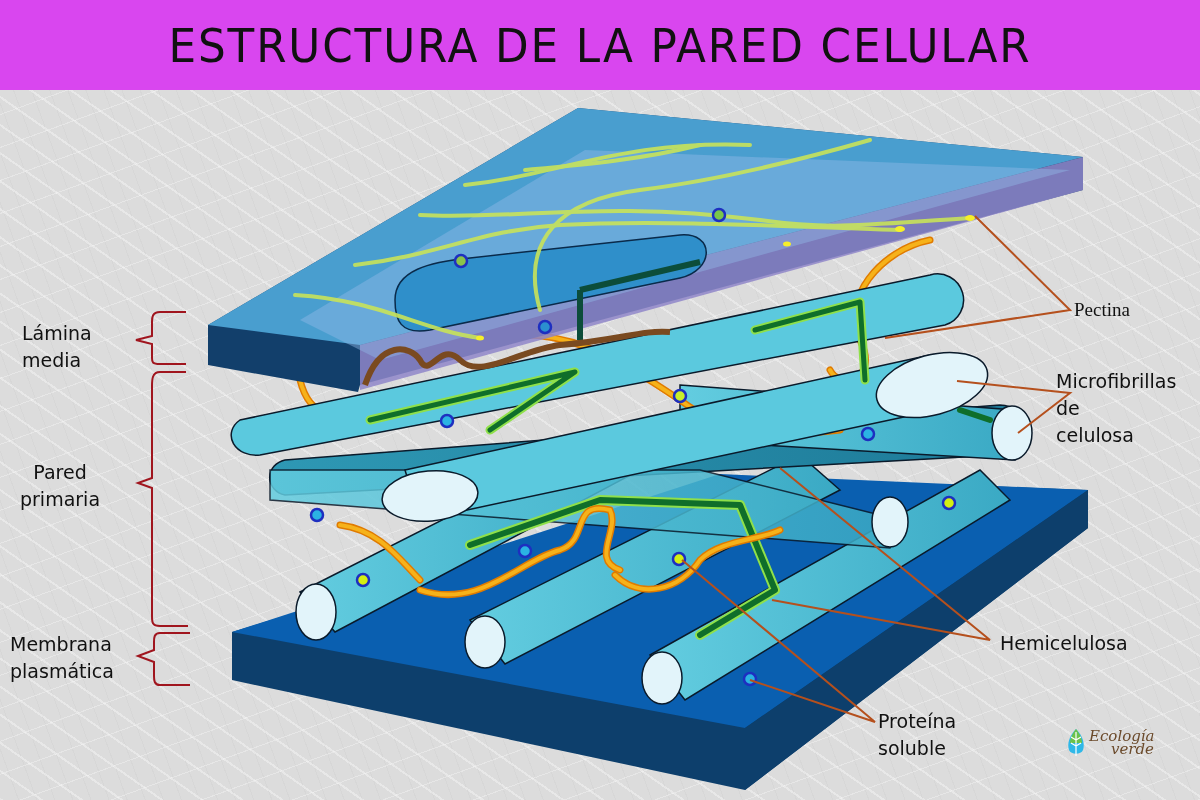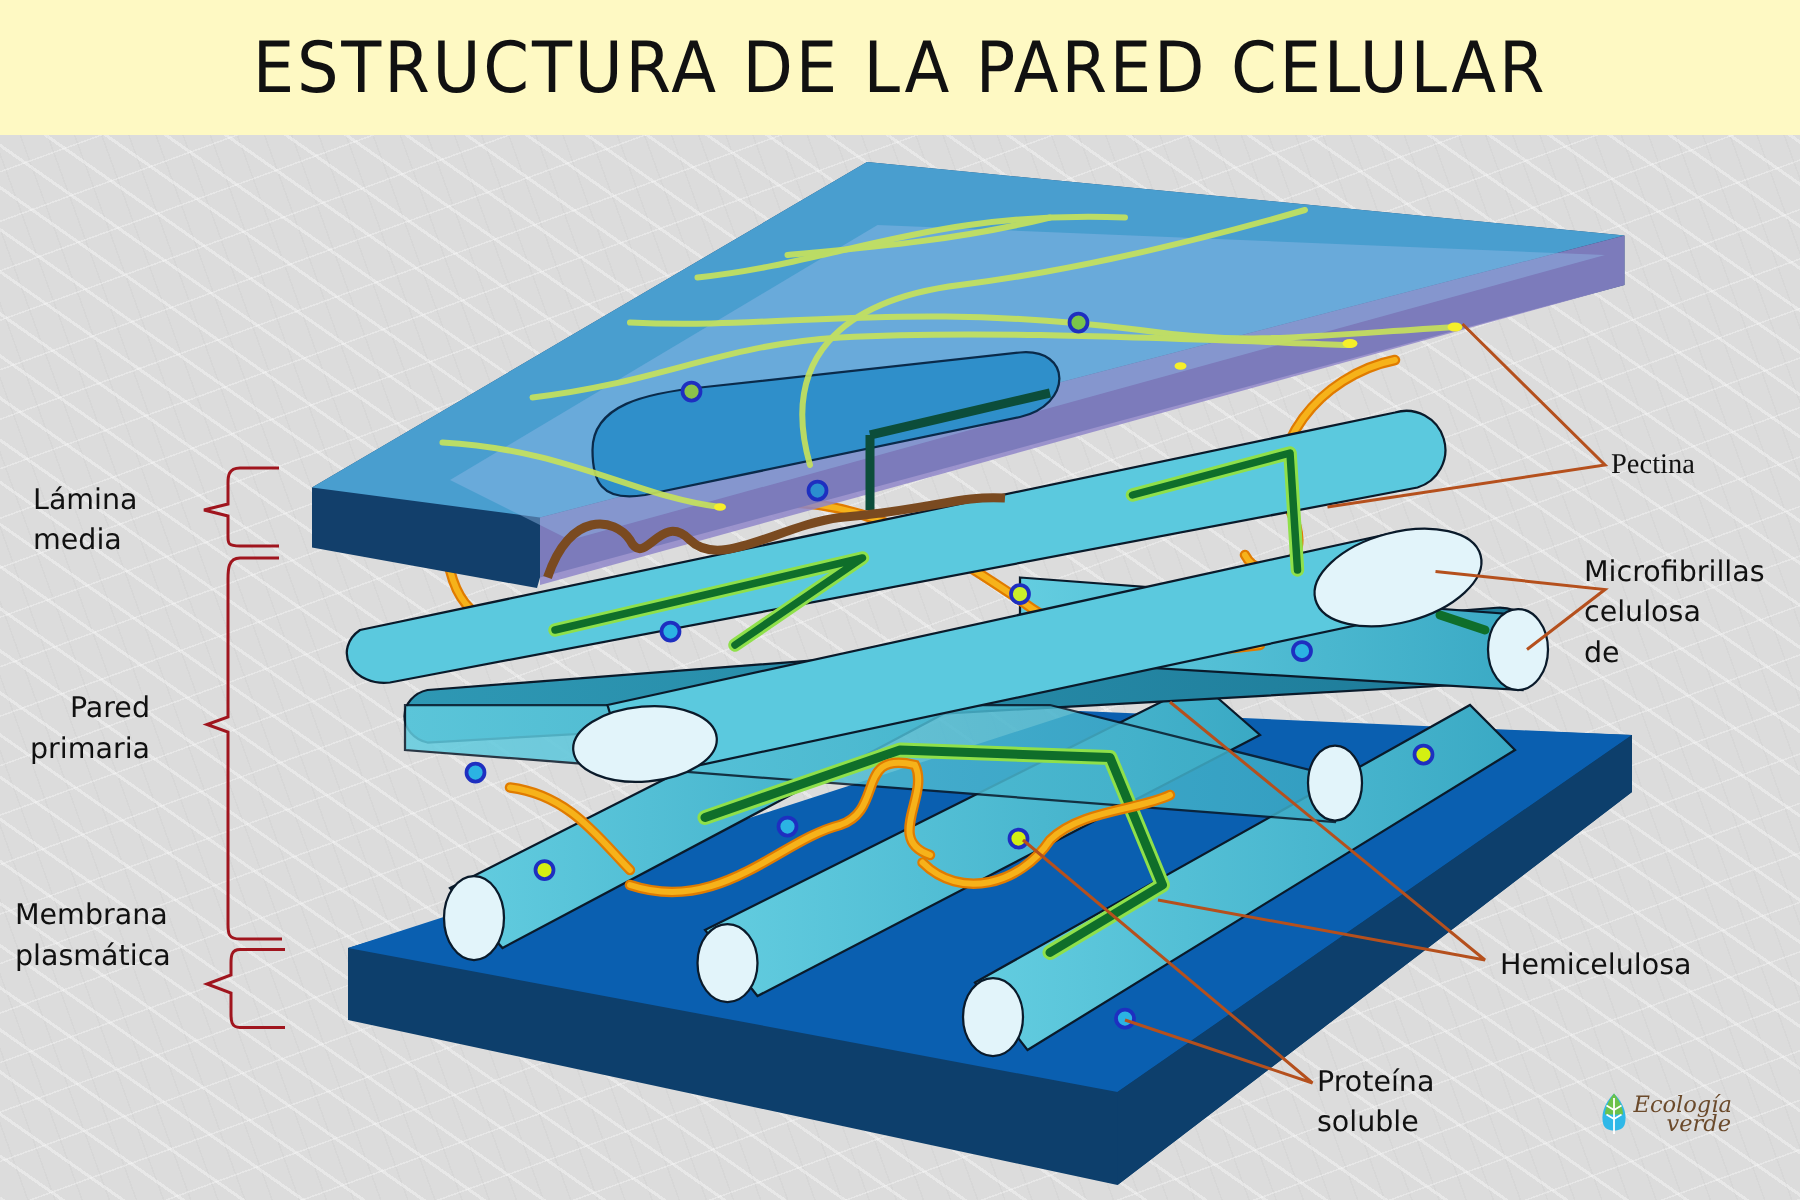--- a/index.html
+++ b/index.html
@@ -4,21 +4,21 @@
 <style>
   html,body{margin:0;padding:0;}
   body{width:1200px;height:800px;overflow:hidden;position:relative;
     background:#e4e4e4;font-family:"DejaVu Sans","Liberation Sans",sans-serif;}
   .bg{position:absolute;left:0;top:90px;width:1200px;height:710px;
     background:
       repeating-linear-gradient(35deg, rgba(255,255,255,0.35) 0 2px, transparent 2px 23px),
       repeating-linear-gradient(-20deg, rgba(255,255,255,0.30) 0 1px, transparent 1px 31px),
       repeating-linear-gradient(70deg, rgba(200,200,200,0.25) 0 1px, transparent 1px 17px),
       #dcdcdc;}
-  .title-bar{position:absolute;left:0;top:0;width:1200px;height:90px;background:#fef9c3;
+  .title-bar{position:absolute;left:0;top:0;width:1200px;height:90px;background:#d946ef;
     display:flex;align-items:center;justify-content:center;}
   .title{font-family:"DejaVu Sans","Liberation Sans",sans-serif;font-size:47px;letter-spacing:2px;
     color:#111;font-weight:normal;transform:scaleX(0.93);}
   svg.diagram{position:absolute;left:0;top:0;}
   .label{position:absolute;font-size:19px;color:#111;line-height:27px;text-align:left;}
   .logo{position:absolute;left:1066px;top:728px;display:flex;align-items:center;}
   .logo-text{font-family:"DejaVu Serif",serif;font-size:15px;color:#6b4a2b;line-height:13px;font-style:italic;}
 </style>
 </head>
 <body>
@@ -146,36 +146,36 @@
     <path d="M957,381 L1070,393 L1018,433"></path>
     <path d="M780,468 L990,640 L772,600"></path>
     <path d="M682,560 L875,722 L750,680"></path>
   </g>
 </svg>
 
 <div class="label" style="left:22px;top:320px;width:100px;">
   <div>Lámina</div>
   <div>media</div>
 </div>
-<div class="label" style="left:20px;top:459px;width:80px;text-align:right;">
+<div class="label" style="left:20px;top:459px;width:80px;text-align:center;">
   <div>Pared</div>
   <div>primaria</div>
 </div>
-<div class="label" style="left:10px;top:597px;width:130px;">
+<div class="label" style="left:10px;top:631px;width:130px;">
   <div>Membrana</div>
   <div>plasmática</div>
 </div>
 
 <div class="label" style="left:1074px;top:296px;text-align:left;font-family:Liberation Serif, serif;">
   <div>Pectina</div>
 </div>
 <div class="label" style="left:1056px;top:357px;width:145px;margin-top:11px;">
   <div>Microfibrillas</div>
+  <div>de</div>
   <div>celulosa</div>
-  <div>de</div>
 </div>
 <div class="label" style="left:1000px;top:630px;text-align:right;">
   <div>Hemicelulosa</div>
 </div>
 <div class="label" style="left:878px;top:708px;width:100px;">
   <div>Proteína</div>
   <div>soluble</div>
 </div>
 
 <div class="logo">

